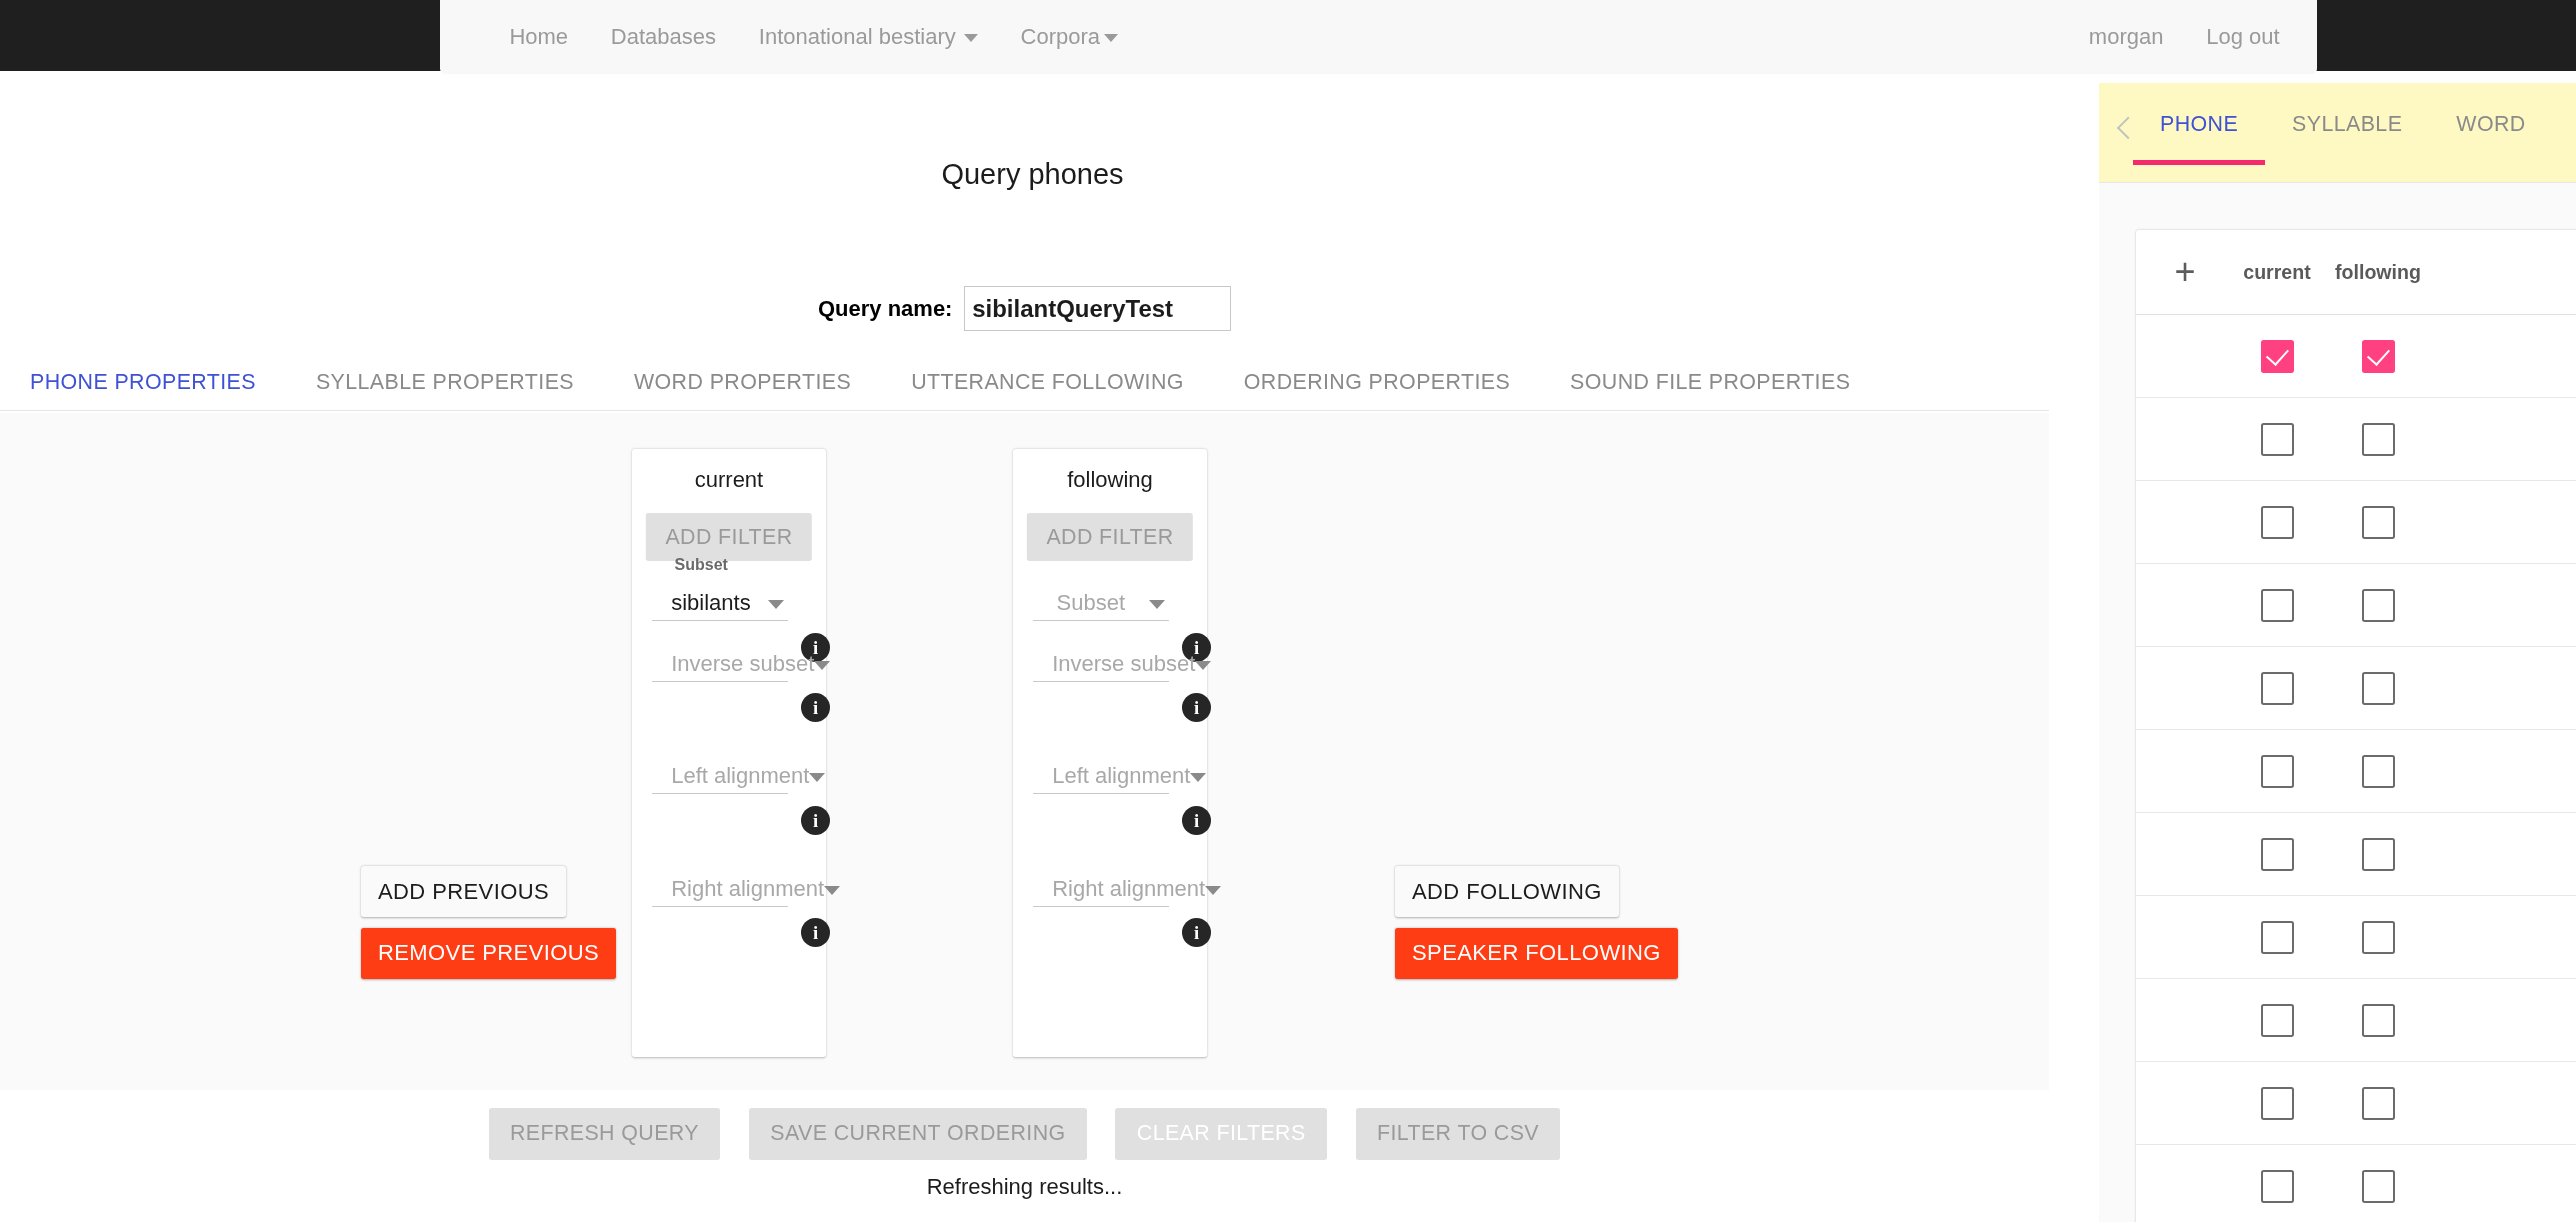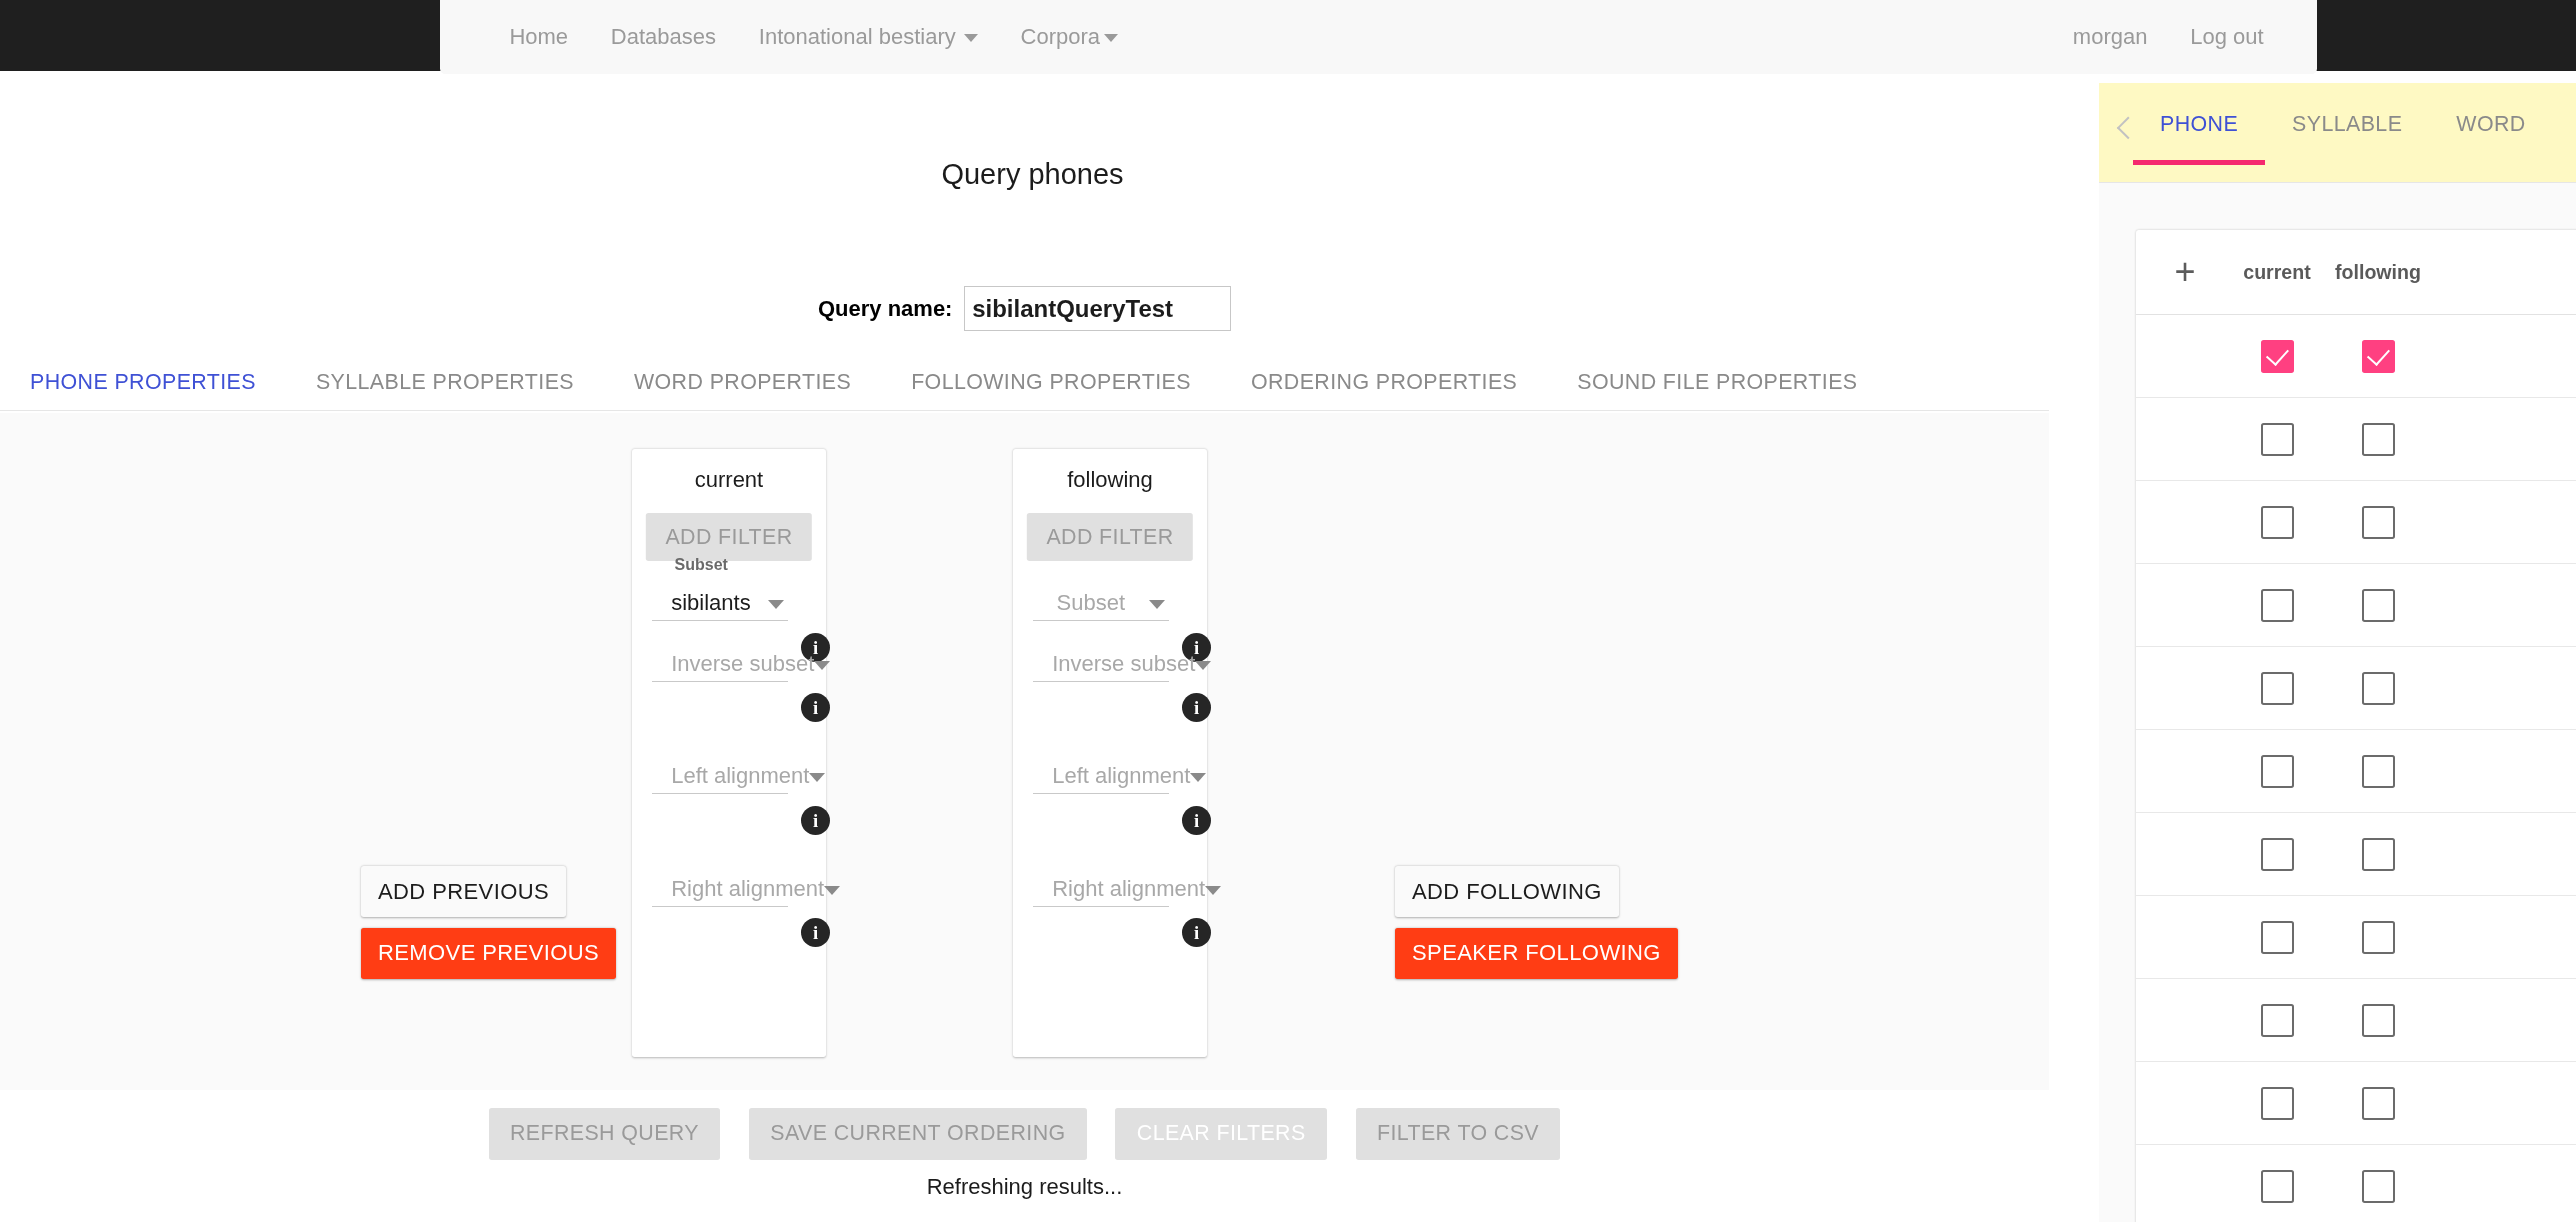--- a/index.html
+++ b/index.html
@@ -24,21 +24,21 @@
     position: absolute;
     left: 440px; top: 0;
     width: 1877px; height: 74px;
     background: #f8f8f8;
     border-bottom-left-radius: 5.3px;
     border-bottom-right-radius: 5.3px;
     display: flex;
     align-items: center;
   }
   .nav-left { display: flex; align-items: center; padding-left: 48px; }
-  .nav-right { margin-left: auto; display: flex; align-items: flex-end; padding-right: 32px; }
+  .nav-right { margin-left: auto; display: flex; align-items: flex-end; padding-right: 16px; }
   .nav-link {
     color: #9a9a9a;
     font-size: 22px;
     text-decoration: none;
     padding: 0 21.4px;
     white-space: nowrap;
     line-height: 74px;
     cursor: pointer;
   }
   .caret-down {
@@ -438,21 +438,21 @@
 
   <div class="query-name-row">
     <span class="query-name-label">Query name:</span>
     <input class="query-name-input" type="text" value="sibilantQueryTest" style="">
   </div>
 
   <div class="prop-tabs" id="prop-tabs">
       <button class="prop-tab active">PHONE PROPERTIES</button>
       <button class="prop-tab">SYLLABLE PROPERTIES</button>
       <button class="prop-tab">WORD PROPERTIES</button>
-      <button class="prop-tab">FOLLOWING PROPERTIES</button>
+      <button class="prop-tab">UTTERANCE FOLLOWING</button>
       <button class="prop-tab">ORDERING PROPERTIES</button>
       <button class="prop-tab">SOUND FILE PROPERTIES</button>
     </div>
 
   <div class="filter-region">
 
     <div class="side-btn-group" style="left:361px; top:453px;">
       <button class="btn-add">ADD PREVIOUS</button>
       <button class="btn-remove">REMOVE PREVIOUS</button>
     </div>

